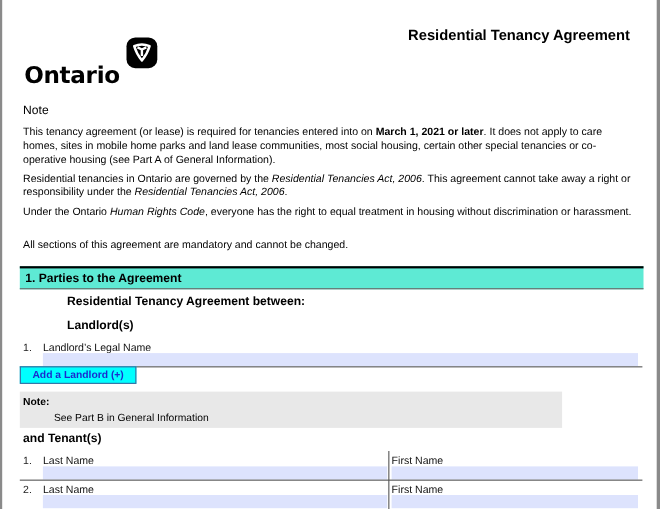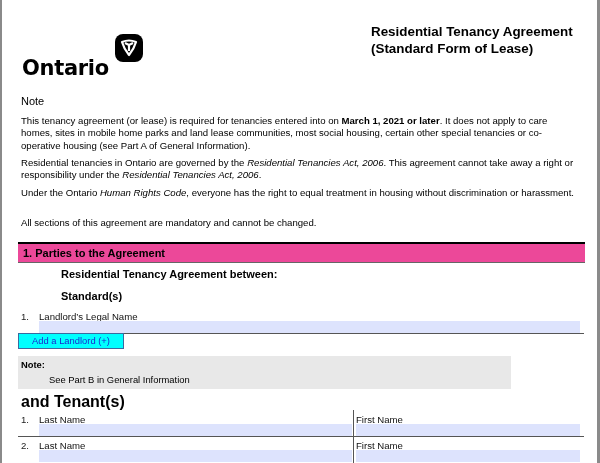--- a/index.html
+++ b/index.html
@@ -18,41 +18,41 @@
 
   .doc-title { position: absolute; left: 369px; top: 23px; font-weight: bold; font-size: 13.4px; line-height: 17px; }
 
   .note-heading { position: absolute; left: 19px; top: 95px; font-weight: normal; font-size: 11px; }
   .para { position: absolute; left: 19px; width: 560px; font-size: 9.6px; line-height: 12.3px; }
   .p1 { top: 115px; }
   .p2 { top: 157px; }
   .p3 { top: 187px; }
   .p4 { top: 217px; }
 
-  .section-head { position: absolute; left: 16px; top: 242px; width: 567px; height: 21px; background: #ec4899; border-top: 2px solid #000; border-bottom: 1px solid #666; box-sizing: border-box; }
+  .section-head { position: absolute; left: 16px; top: 242px; width: 567px; height: 21px; background: #5eead4; border-top: 2px solid #000; border-bottom: 1px solid #666; box-sizing: border-box; }
   .section-title { position: absolute; left: 5px; top: 3px; font-weight: bold; font-size: 11px; }
 
   .sub-bold { position: absolute; left: 35px; font-weight: bold; font-size: 11px; padding-left: 24px; }
   .between { top: 268px; }
   .landlords { top: 290px; }
 
   .field-num { position: absolute; font-size: 9.6px; color: #222; }
   .field-label { position: absolute; font-size: 9.6px; color: #111; }
   .input { position: absolute; background: #dde3fd; border: none; height: 12px; box-sizing: border-box; }
 
   .hline { position: absolute; height: 1px; background: #555; }
   .vline { position: absolute; width: 1px; background: #555; }
 
-  .add-btn { position: absolute; left: 16px; top: 333px; width: 106px; height: 16px; background: #00ffff; border: 1px solid #3a6aa0; box-sizing: border-box; color: #1a2ccf; font-weight: normal; font-size: 9.4px; text-align: center; line-height: 14px; cursor: pointer; }
+  .add-btn { position: absolute; left: 16px; top: 333px; width: 106px; height: 16px; background: #00ffff; border: 1px solid #3a6aa0; box-sizing: border-box; color: #1a2ccf; font-weight: bold; font-size: 9.4px; text-align: center; line-height: 14px; cursor: pointer; }
 
   .note-box { position: absolute; left: 16px; top: 356px; width: 493px; height: 33px; background: #e8e8e8; }
   .note-box .nb-title { position: absolute; left: 3px; top: 3px; font-weight: bold; font-size: 9.4px; }
   .note-box .nb-text { position: absolute; left: 3px; top: 18px; font-size: 9.4px; margin-left: 28px; }
 
-  .tenants-heading { position: absolute; left: 19px; top: 393px; font-weight: bold; font-size: 16px; }
+  .tenants-heading { position: absolute; left: 19px; top: 393px; font-weight: bold; font-size: 11px; }
 </style>
 </head>
 <body>
 
 <div class="page-border-left"></div>
 <div class="page-border-right"></div>
 
 <div class="page">
 
   <div class="logo">
@@ -62,21 +62,20 @@
         <g fill="none" stroke="#fff" stroke-width="2.2" stroke-linejoin="round">
           <path d="M3 4 Q10 1 17 4 Q15 11 10 17 Q5 11 3 4 Z"></path>
           <path d="M10 7 L6 5 M10 7 L14 5 M10 7 L10 13"></path>
         </g>
       </svg>
     </span>
   </div>
 
   <div class="doc-title">
     <div>Residential Tenancy Agreement</div>
-    <div>(Standard Form of Lease)</div>
   </div>
 
   <div class="note-heading">Note</div>
 
   <div class="para p1">
     <span>This tenancy agreement (or lease) is required for tenancies entered into on </span><b>March 1, 2021 or later</b><span>. It does not apply to care homes, sites in mobile home parks and land lease communities, most social housing, certain other special tenancies or co-operative housing (see Part A of General Information).</span>
   </div>
 
   <div class="para p2">
     <span>Residential tenancies in Ontario are governed by the </span><i>Residential Tenancies Act, 2006</i><span>. This agreement cannot take away a right or responsibility under the </span><i>Residential Tenancies Act, 2006</i><span>.</span>
@@ -86,21 +85,21 @@
 
   <div class="para p3">
     <span>Under the Ontario </span><i>Human Rights Code</i><span>, everyone has the right to equal treatment in housing without discrimination or harassment.</span>
   </div>
 
   <div class="section-head">
     <div class="section-title">1. Parties to the Agreement</div>
   </div>
 
   <div class="sub-bold between">Residential Tenancy Agreement between:</div>
-  <div class="sub-bold landlords">Standard(s)</div>
+  <div class="sub-bold landlords">Landlord(s)</div>
 
   <div class="field-num" style="left:19px; top:311px;">1.</div>
   <div class="field-label" style="left:37px; top:311px;text-align:right;">Landlord’s Legal Name</div>
   <input class="input" style="left: 37px; top: 321px; width: 541px;" value="">
   <div class="hline" style="left:16px; top:333px; width:566px;"></div>
 
   <div class="add-btn">Add a Landlord (+)</div>
 
   <div class="note-box">
     <div class="nb-title">Note:</div>

